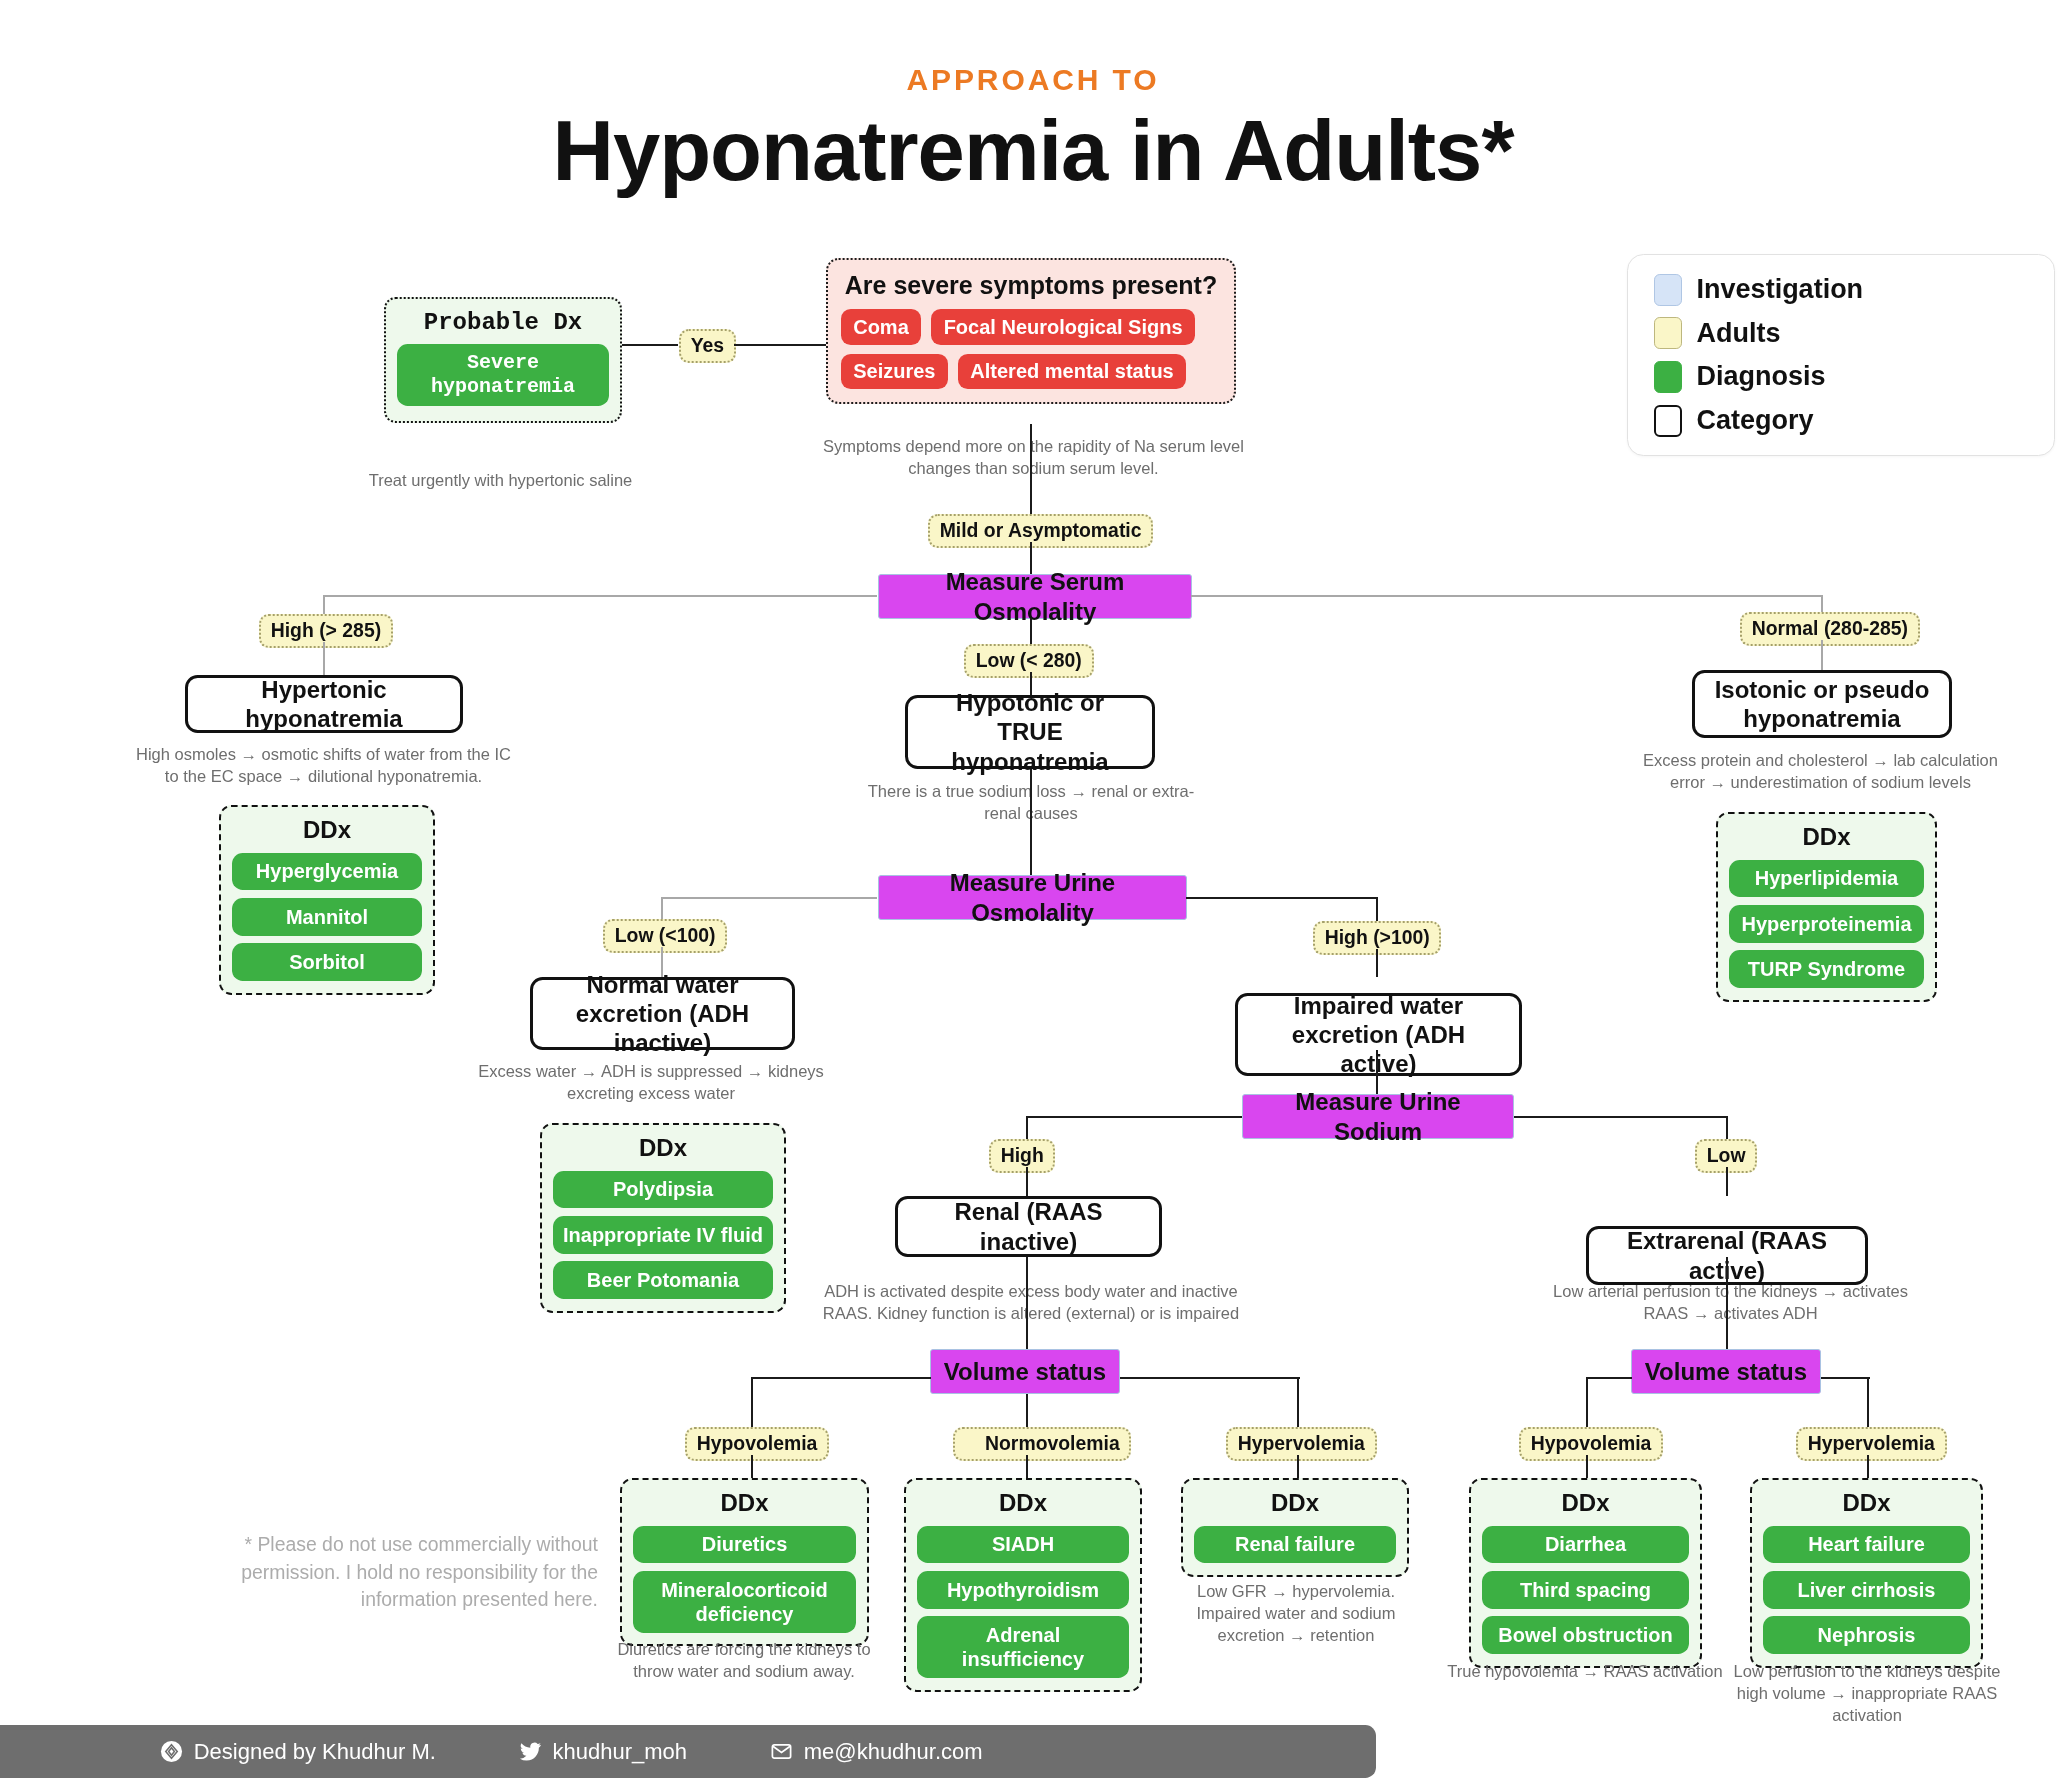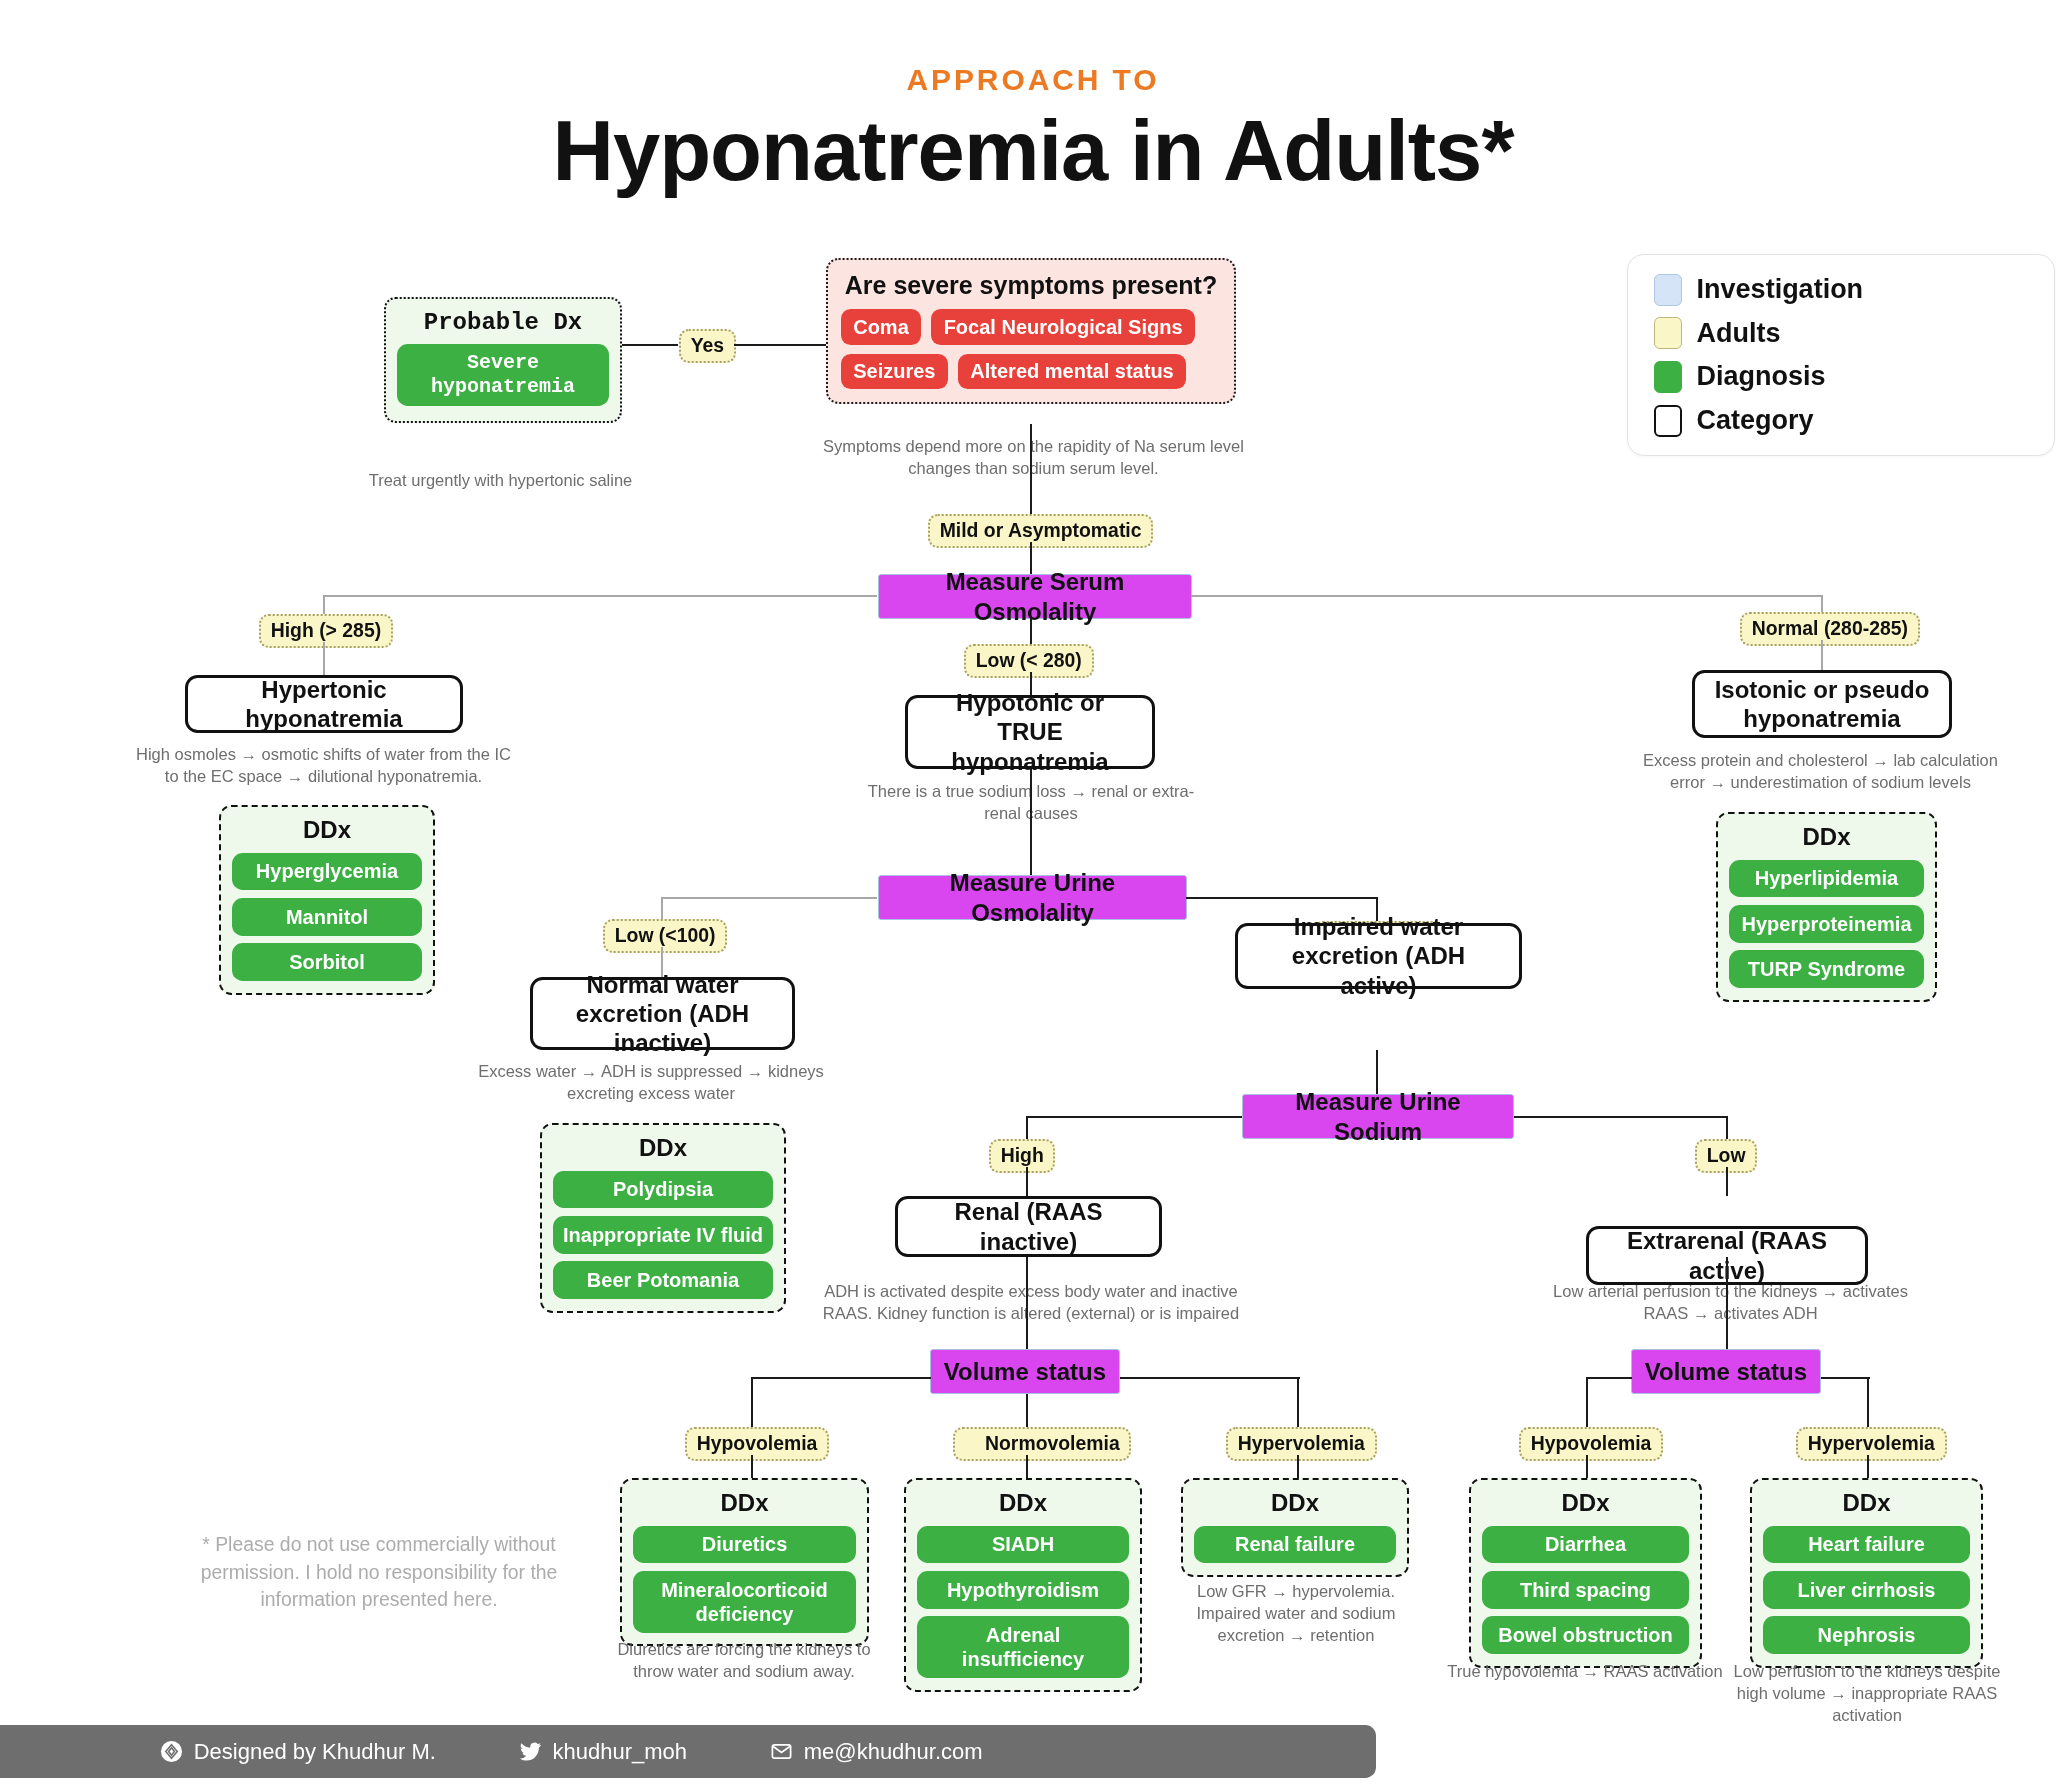--- a/index.html
+++ b/index.html
@@ -150,21 +150,21 @@
     gap: 83px;
     padding-left: 160px;
   }
   .foot-item { display:flex; align-items:center; gap: 10.7px; color: #fff; font-size: 22px; }
   .foot-ico { width: 23px; height: 23px; display:flex; align-items:center; justify-content:center; }
   .foot-ico svg { width: 23px; height: 23px; fill: #fff; }
 
   
   #disclaimer {
     left: 160px; top: 1531px; width: 438px;
-    color: #ACACAC; font-size: 19.4px; text-align: center; line-height: 1.42;
+    color: #ACACAC; font-size: 19.4px; text-align: right; line-height: 1.42;
   }
 
   
   .ln { position: absolute; background: #1b1b1b; }
   .ln-grey { position: absolute; background: #A8A8A8; }
   .vline { width: 2.4px; }
   .hline { height: 2.4px; }
   .vline-g { width: 2.4px; }
   .hline-g { height: 2.4px; }
 </style>
@@ -277,21 +277,21 @@
 <div class="abs node node-cat" style="left:530px; top:977px; width:265px; height:73px;">Normal water excretion (ADH inactive)</div>
 <div class="abs caption" style="left:476px; top:1060px; width:350px;">Excess water → ADH is suppressed → kidneys excreting excess water</div>
 
 <div class="abs ddx-box" style="left:540px; top:1123px; width:246px;">
   <div class="ddx-title">DDx</div>
   <div class="dx">Polydipsia</div>
   <div class="dx">Inappropriate IV fluid</div>
   <div class="dx">Beer Potomania</div>
 </div>
 
-<div class="abs node node-cat" style="left:1235px; top:923px; width:287px; height:66px;">Impaired water excretion (ADH active)</div>
+<div class="abs node node-cat" style="left:1235px; top:993px; width:287px; height:83px;">Impaired water excretion (ADH active)</div>
 <div class="ln vline" style="left:1376px; top:1050px; height:58px;"></div>
 
 <div class="abs node node-inv" style="left:1242px; top:1094px; width:272px; height:45px;">Measure Urine Sodium</div>
 
 <div class="ln hline" style="left:1026px; top:1116px; width:216px;"></div>
 <div class="ln vline" style="left:1026px; top:1116px; height:34px;"></div>
 <div class="abs pill-res" style="left:989px; top:1139px;">High</div>
 <div class="ln vline" style="left:1026px; top:1167px; height:29px;"></div>
 
 <div class="ln hline" style="left:1514px; top:1116px; width:214px;"></div>

